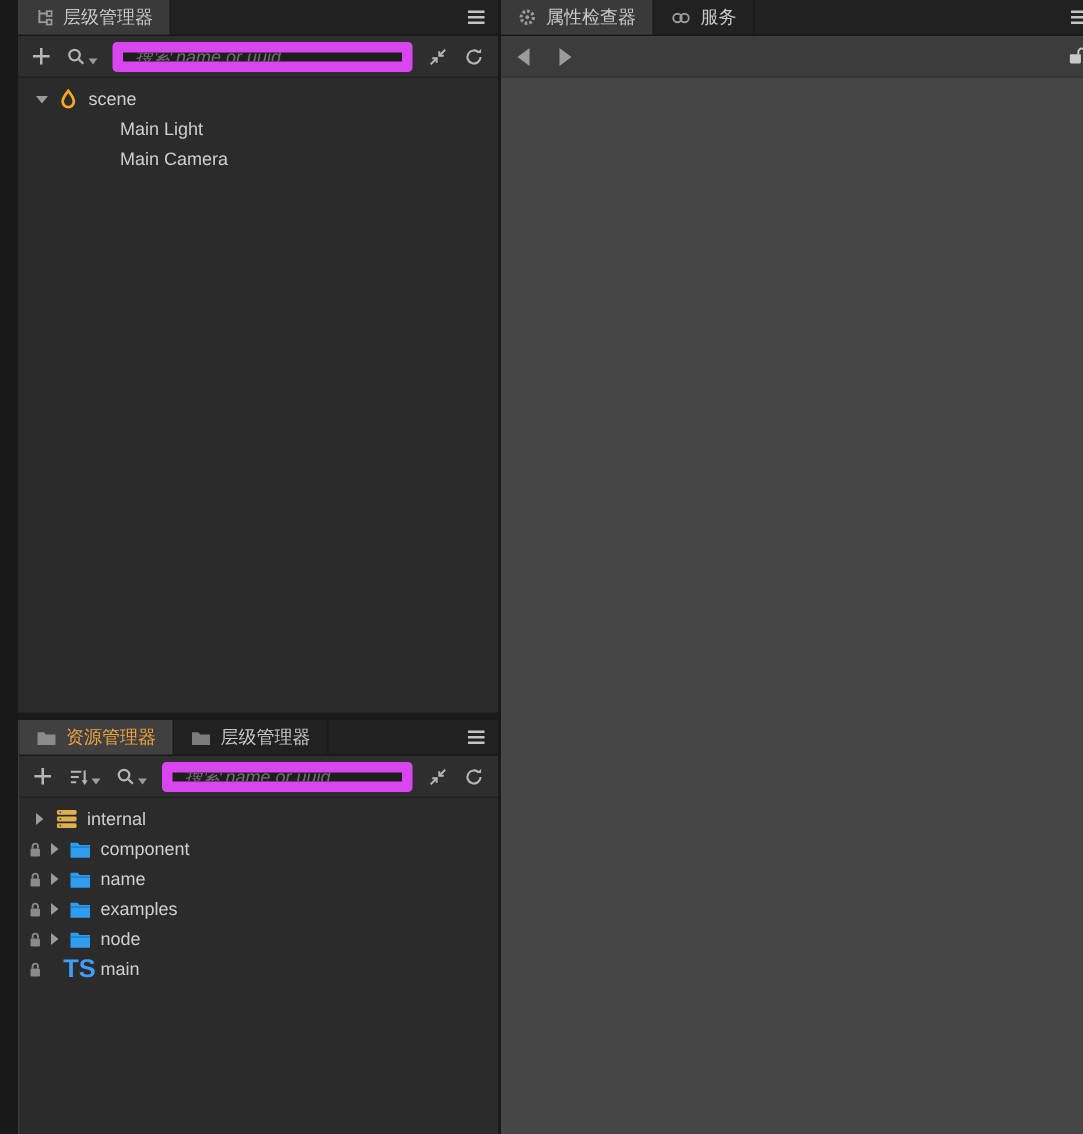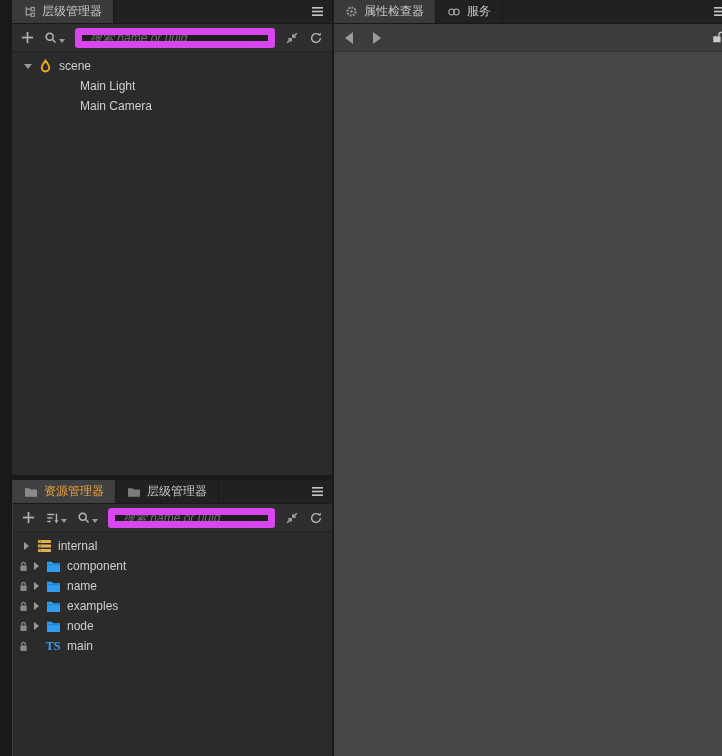--- a/index.html
+++ b/index.html
@@ -36,21 +36,21 @@
   .search-box::placeholder { color:#6f6f6f; font-style:italic; }
 
   
   .tree { padding-top:4px; }
   .row { height:20px; display:flex; align-items:center; color:#cfcfcf; }
   .row .label { white-space:nowrap; }
   .tw { display:flex; align-items:center; justify-content:center; }
   .disc { width:0; height:0; }
   .disc.closed { border-top:4px solid transparent; border-bottom:4px solid transparent; border-left:5px solid #9a9a9a; }
   .disc.open { border-left:4px solid transparent; border-right:4px solid transparent; border-top:5px solid #9a9a9a; }
-  .ts-badge { font-weight:bold; font-size:12px; color:#3f9df5; letter-spacing:0;font-family:Liberation Serif, serif; }
+  .ts-badge { font-weight:bold; font-size:17px; color:#3f9df5; letter-spacing:0; }
 
   
   .h-root { padding-left:10px; }
   .h-root .tw-arrow { width:12px; margin-right:4px; }
   .h-root .tw-icon { width:14px; margin-right:7px; }
   .h-child { padding-left:68px; }
 
   
   .a-top { padding-left:8px; }
   .a-top .tw-arrow { width:10px; margin-right:6px; }

